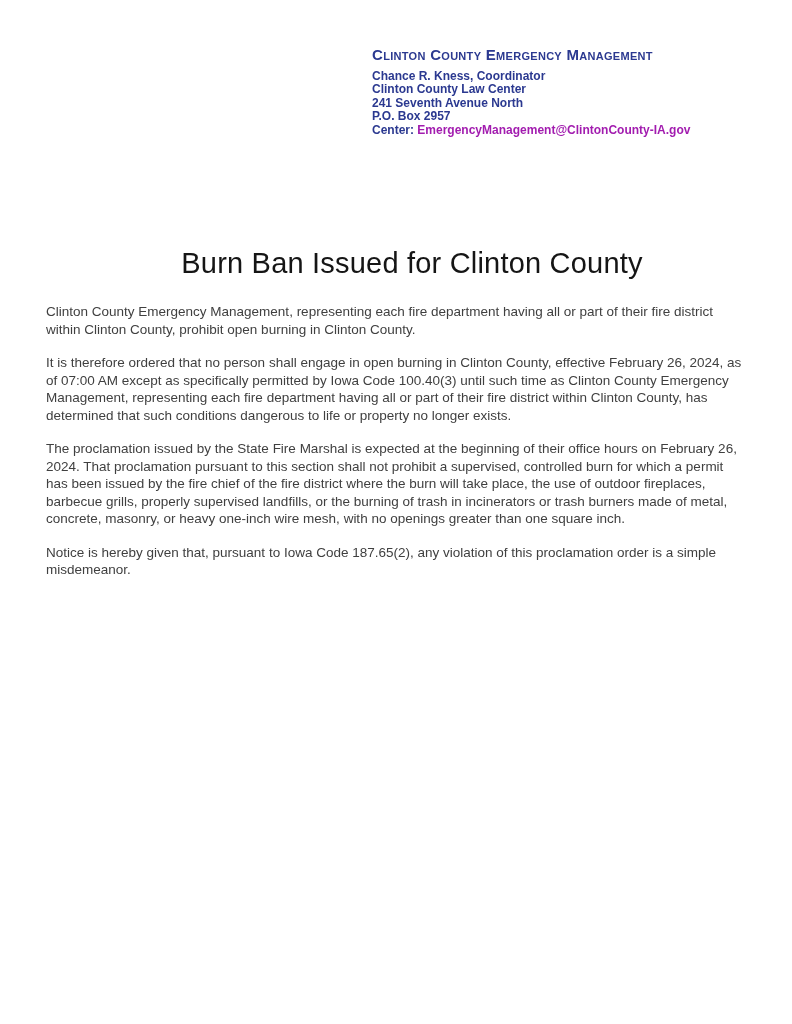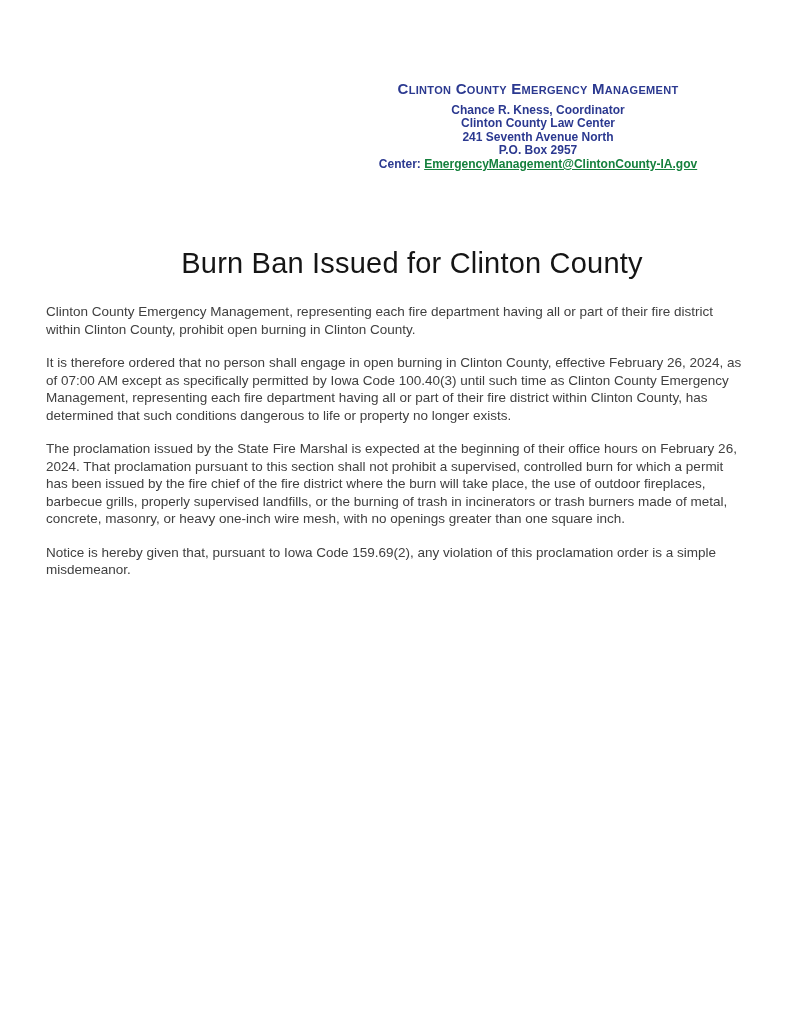--- a/index.html
+++ b/index.html
@@ -30,40 +30,38 @@
   }
   .gold-shape { fill: #a89b2c; }
   .navy-shape { fill: #232d7c; }
 
   
   .contact {
     position: absolute;
     left: 372px;
     top: 46px;
     width: 332px;
-    text-align: center;
+    text-align: left;
     color: #2b3990;
     font-weight: bold;
-    margin-top: 34px;
   }
   .org-name {
     font-size: 15px;
     font-variant: small-caps;
     letter-spacing: 0.3px;
     margin-bottom: 7px;
     white-space: nowrap;
   }
   .contact-line {
     font-size: 12px;
     line-height: 13.4px;
     white-space: nowrap;
   }
   .email-link {
-    color: #15803d;
-    text-decoration: underline;
+    color: #a21caf;
     cursor: pointer;
   }
 
   
   .title {
     position: absolute;
     top: 231px;
     left: 0;
     width: 792px;
     margin: 16px;
@@ -100,16 +98,16 @@
     <div class="contact-line">P.O. Box 2957</div>
     <div class="contact-line"><span>Center: </span><a class="email-link">EmergencyManagement@ClintonCounty-IA.gov</a></div>
   </div>
 
   <h1 class="title">Burn Ban Issued for Clinton County</h1>
 
   <div class="content">
     <p>Clinton County Emergency Management, representing each fire department having all or part of their fire district within Clinton County, prohibit open burning in Clinton County.</p>
     <p>It is therefore ordered that no person shall engage in open burning in Clinton County, effective February 26, 2024, as of 07:00 AM except as specifically permitted by Iowa Code 100.40(3) until such time as Clinton County Emergency Management, representing each fire department having all or part of their fire district within Clinton County, has determined that such conditions dangerous to life or property no longer exists.</p>
     <p>The proclamation issued by the State Fire Marshal is expected at the beginning of their office hours on February 26, 2024. That proclamation pursuant to this section shall not prohibit a supervised, controlled burn for which a permit has been issued by the fire chief of the fire district where the burn will take place, the use of outdoor fireplaces, barbecue grills, properly supervised landfills, or the burning of trash in incinerators or trash burners made of metal, concrete, masonry, or heavy one-inch wire mesh, with no openings greater than one square inch.</p>
-    <p>Notice is hereby given that, pursuant to Iowa Code 159.69(2), any violation of this proclamation order is a simple misdemeanor.</p>
+    <p>Notice is hereby given that, pursuant to Iowa Code 187.65(2), any violation of this proclamation order is a simple misdemeanor.</p>
   </div>
 
 </div>
 
 </body></html>

